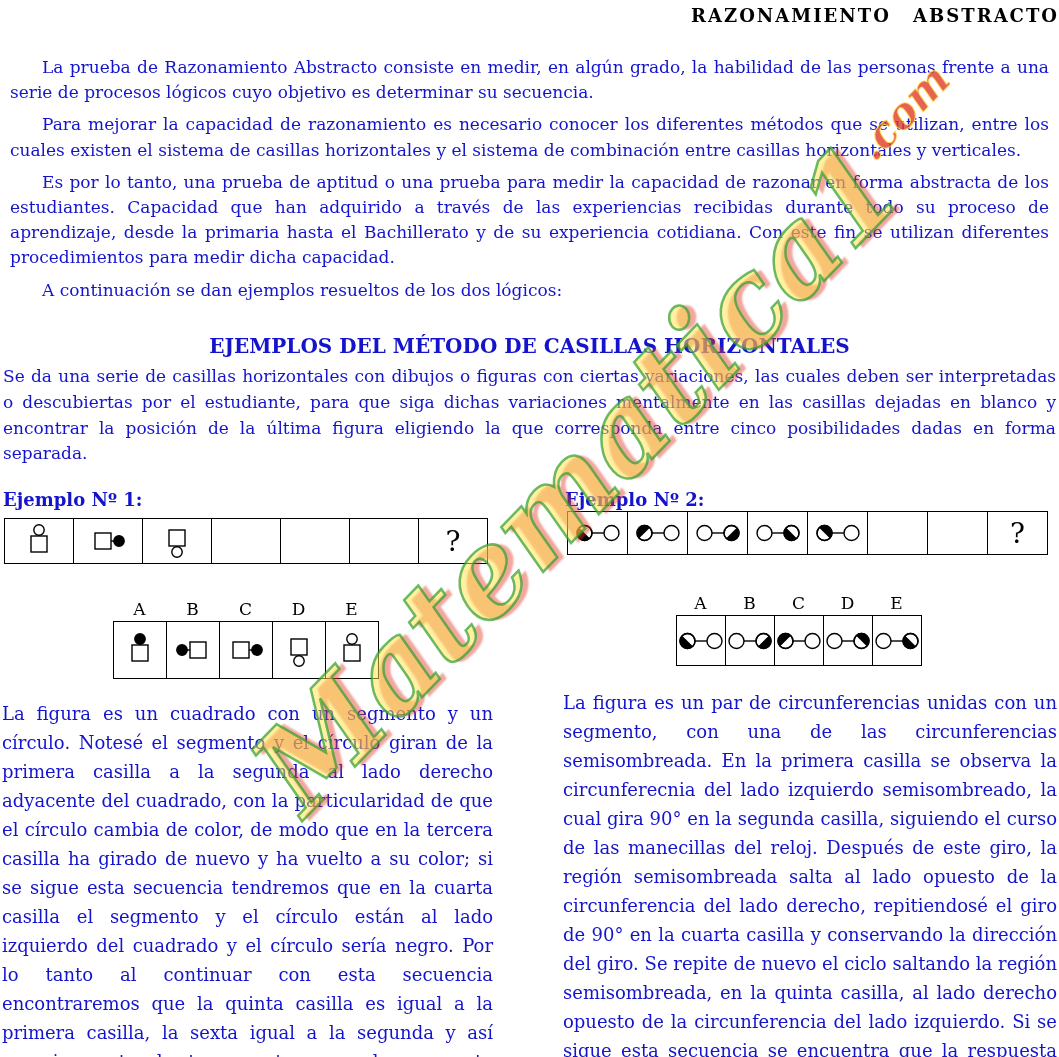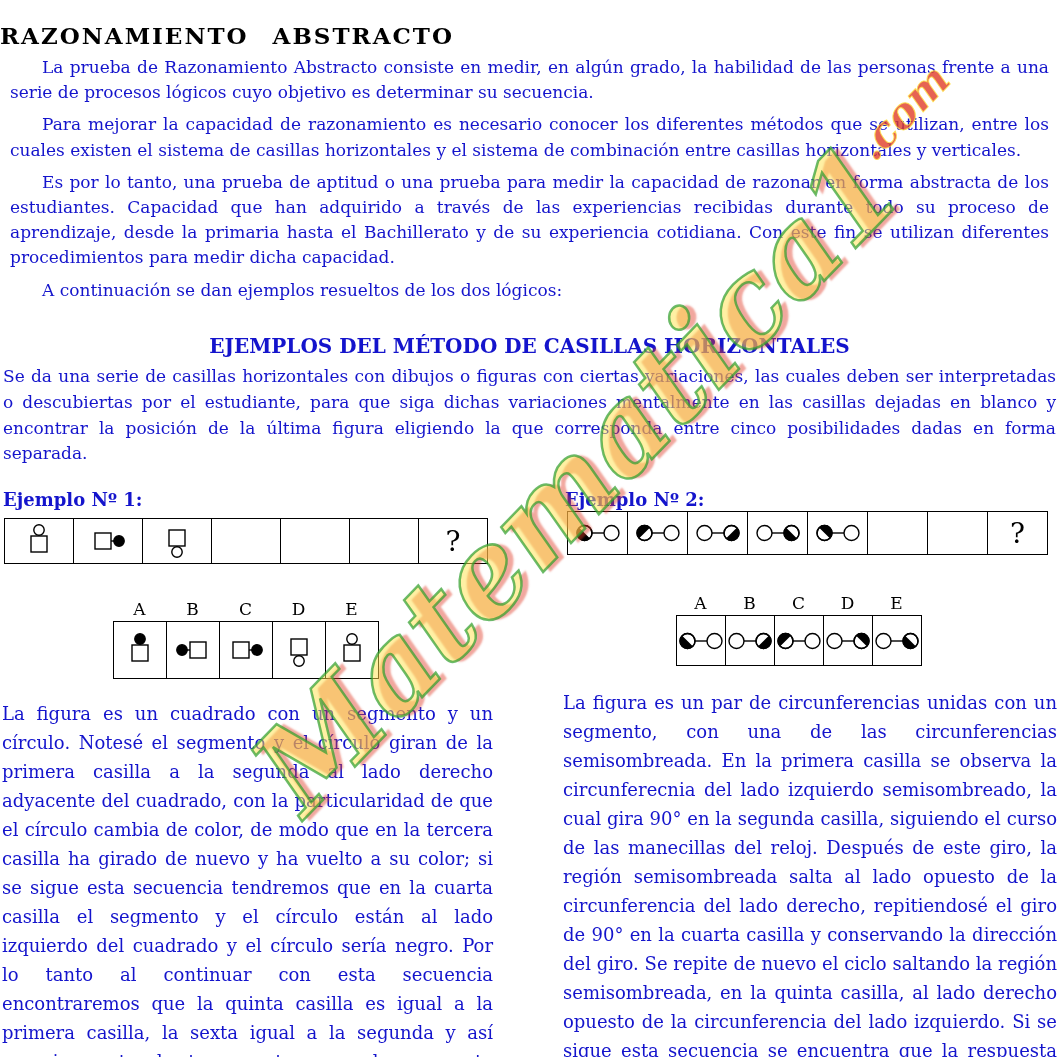--- a/index.html
+++ b/index.html
@@ -1,19 +1,19 @@
 <!DOCTYPE html>
 <html><head>
 <meta charset="utf-8">
 <style>
   html,body{margin:0;padding:0;background:#fff;}
   .page{position:relative;width:1059px;height:1057px;background:#fff;overflow:hidden;
         font-family:"DejaVu Serif","Liberation Serif",serif;color:#1414cc;}
-  .title{position:absolute;top:22px;left:0;width:100%;text-align:left;color:#000;
-         font-size:23px;font-weight:bold;letter-spacing:2px;word-spacing:14px;}
+  .title{position:absolute;top:5px;left:0;width:100%;text-align:right;color:#000;
+         font-size:18px;font-weight:bold;letter-spacing:2px;word-spacing:14px;}
   .intro{position:absolute;top:48px;left:3px;width:1053px;font-size:17px;line-height:25.2px;text-align:justify;}
   .intro p{margin:7px;text-indent:32px;}
   .section-heading{position:absolute;top:334px;left:0;width:100%;text-align:center;
                    font-size:20px;font-weight:bold;color:#1414cc;}
   .section-desc{position:absolute;top:364px;left:3px;width:1053px;font-size:17px;
                 line-height:25.8px;text-align:justify;margin:0;}
   .ex-label{position:absolute;font-weight:bold;font-size:18px;color:#1414cc;margin-top:20px;}
   #ex1-label{top:469px;left:3px;}
   #ex2-label{top:469px;left:565px;}
   .strip{position:absolute;display:flex;background:#fff;}

